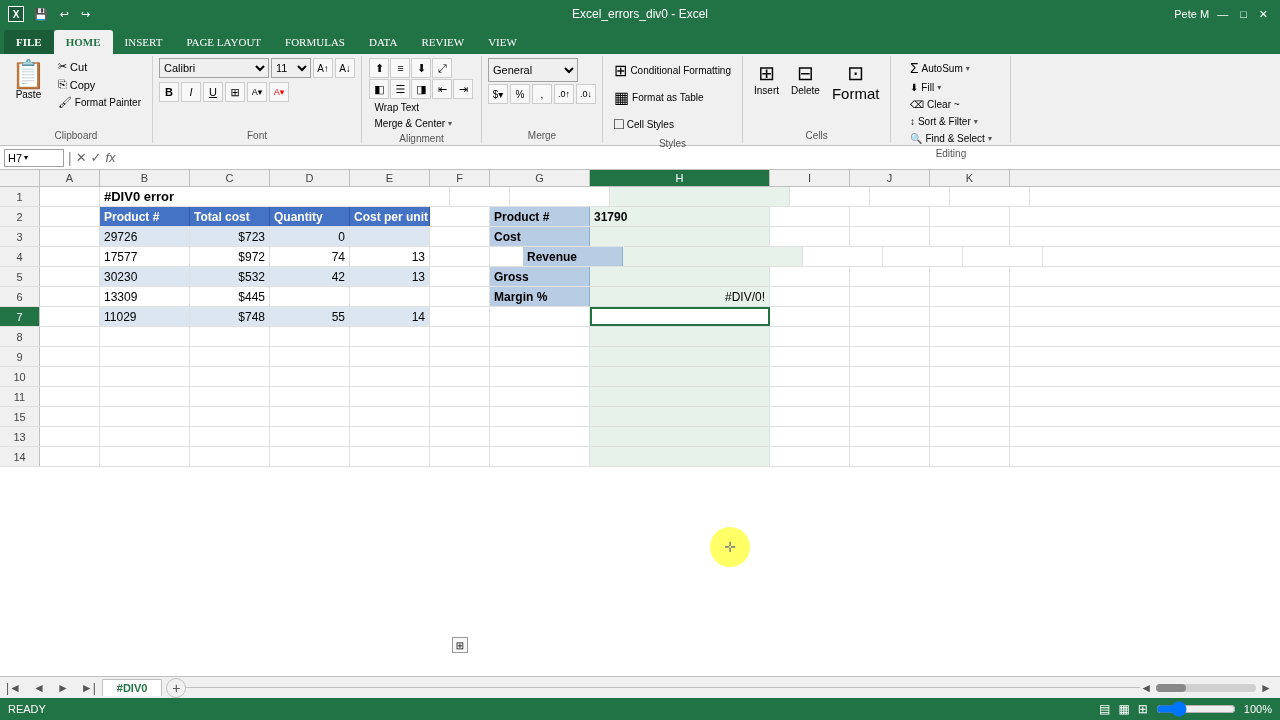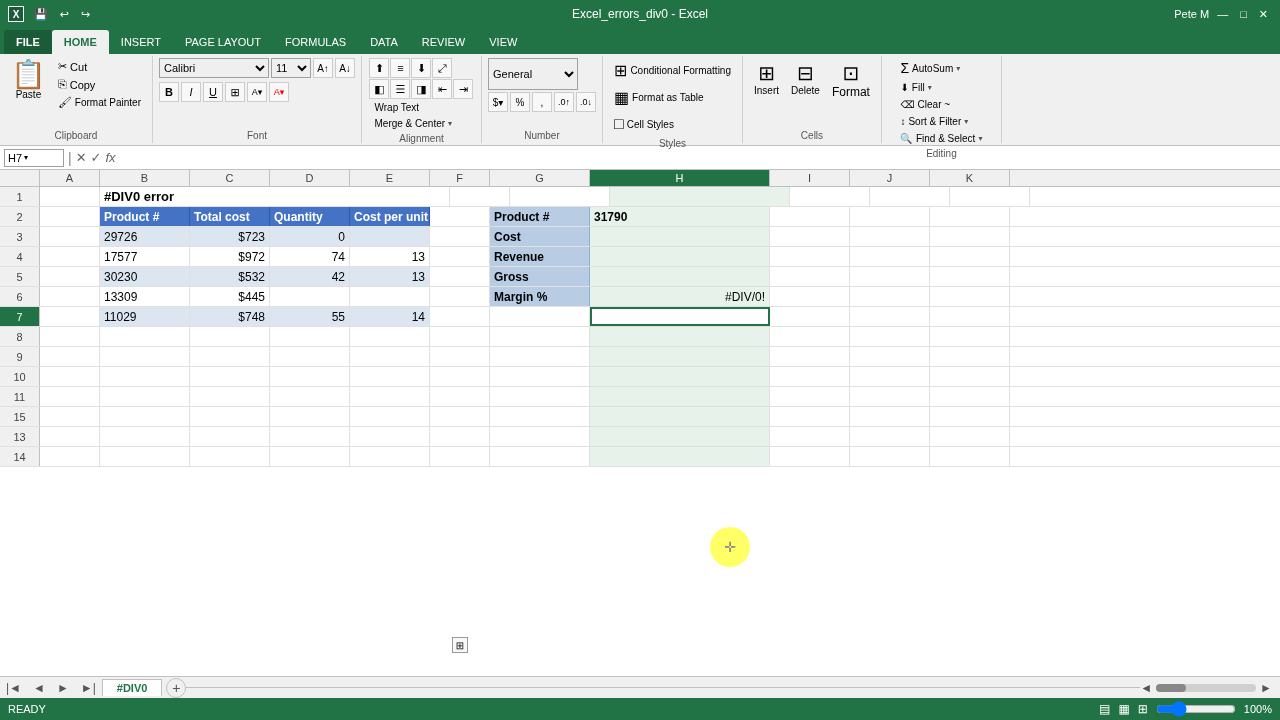--- a/index.html
+++ b/index.html
@@ -32,20 +32,21 @@
     }
     .ribbon-tab {
       padding: 4px 12px;
       font-size: 11px;
       cursor: pointer;
       color: white;
       border-radius: 3px 3px 0 0;
       height: 24px;
       display: flex;
       align-items: center;
+      font-family: Liberation Serif, serif;
     }
     .ribbon-tab.active {
       background: #f0f0f0;
       color: #217346;
       font-weight: bold;
     }
 
     
     .ribbon {
       background: #f0f0f0;
@@ -314,21 +315,21 @@
       display: flex;
       align-items: center;
       justify-content: center;
       cursor: pointer;
       font-size: 14px;
       color: #555;
       margin-left: 4px;
     }
 
     
-    .num-select { font-size: 11px; width: 90px; height: 32px; border: 1px solid #a0a0a0; }
+    .num-select { font-size: 11px; width: 90px; height: 24px; border: 1px solid #a0a0a0; }
     .number-row { display: flex; align-items: center; gap: 2px; }
 
     
     .align-group-content { display: flex; flex-direction: column; gap: 1px; }
     .align-row { display: flex; gap: 1px; }
 
     .dropdown-arrow { font-size: 8px; color: #555; }
 
     
     .cells-btn {
@@ -460,21 +461,21 @@
         <option>General</option>
       </select>
       <div class="number-row">
         <button class="font-btn" style="font-size:10px;">$▾</button>
         <button class="font-btn" style="font-size:10px;">%</button>
         <button class="font-btn" style="font-size:10px;">,</button>
         <button class="font-btn" style="font-size:9px;">.0↑</button>
         <button class="font-btn" style="font-size:9px;">.0↓</button>
       </div>
     </div>
-    <div class="ribbon-group-label">Number</div>
+    <div class="ribbon-group-label">Merge</div>
   </div>
 
   <div class="ribbon-group" style="min-width:120px;">
     <div class="ribbon-group-content" style="flex-direction:column;gap:2px;">
       <button class="ribbon-btn" style="flex-direction:row;justify-content:flex-start;font-size:10px;">
         <span style="font-size:16px;margin-right:3px;">⊞</span>
         <span style="font-size:10px;white-space:nowrap;">Conditional Formatting</span>
       </button>
       <button class="ribbon-btn" style="flex-direction:row;justify-content:flex-start;font-size:10px;">
         <span style="font-size:16px;margin-right:3px;">▦</span>
@@ -493,21 +494,21 @@
       <button class="cells-btn">
         <span style="font-size:20px;">⊞</span>
         <span style="font-size:10px;">Insert</span>
       </button>
       <button class="cells-btn">
         <span style="font-size:20px;">⊟</span>
         <span style="font-size:10px;">Delete</span>
       </button>
       <button class="cells-btn">
         <span style="font-size:20px;">⊡</span>
-        <span style="font-size:12px;">Format</span>
+        <span style="font-size:15px;">Format</span>
       </button>
     </div>
     <div class="ribbon-group-label">Cells</div>
   </div>
 
   <div class="ribbon-group" style="min-width:120px;">
     <div class="ribbon-group-content" style="flex-direction:column;gap:2px;">
       <button class="ribbon-btn-small" style="font-size:10px;">
         <span style="font-size:14px;">Σ</span>
         <span>AutoSum</span>
@@ -613,21 +614,21 @@
     </div>
 
     <div class="grid-row">
       <div class="row-num-cell">4</div>
       <div class="grid-cell" style="width:60px;min-width:60px;"></div>
       <div class="grid-cell tbl-row-even" style="width:90px;min-width:90px;">17577</div>
       <div class="grid-cell tbl-row-even" style="width:80px;min-width:80px;justify-content:flex-end;">$972</div>
       <div class="grid-cell tbl-row-even" style="width:80px;min-width:80px;justify-content:flex-end;">74</div>
       <div class="grid-cell tbl-row-even" style="width:80px;min-width:80px;justify-content:flex-end;">13</div>
       <div class="grid-cell" style="width:60px;min-width:60px;"></div>
-      <div class="grid-cell rtbl-label" style="width:100px;min-width:100px;">Revenue</div>
+      <div class="grid-cell rtbl-label" style="width:100px;min-width:100px;margin-left:33px;">Revenue</div>
       <div class="grid-cell rtbl-value-yellow selected-col" style="width:180px;min-width:180px;"></div>
       <div class="grid-cell" style="width:80px;min-width:80px;"></div>
       <div class="grid-cell" style="width:80px;min-width:80px;"></div>
       <div class="grid-cell" style="width:80px;min-width:80px;"></div>
     </div>
 
     <div class="grid-row">
       <div class="row-num-cell">5</div>
       <div class="grid-cell" style="width:60px;min-width:60px;"></div>
       <div class="grid-cell tbl-row-odd" style="width:90px;min-width:90px;">30230</div>

